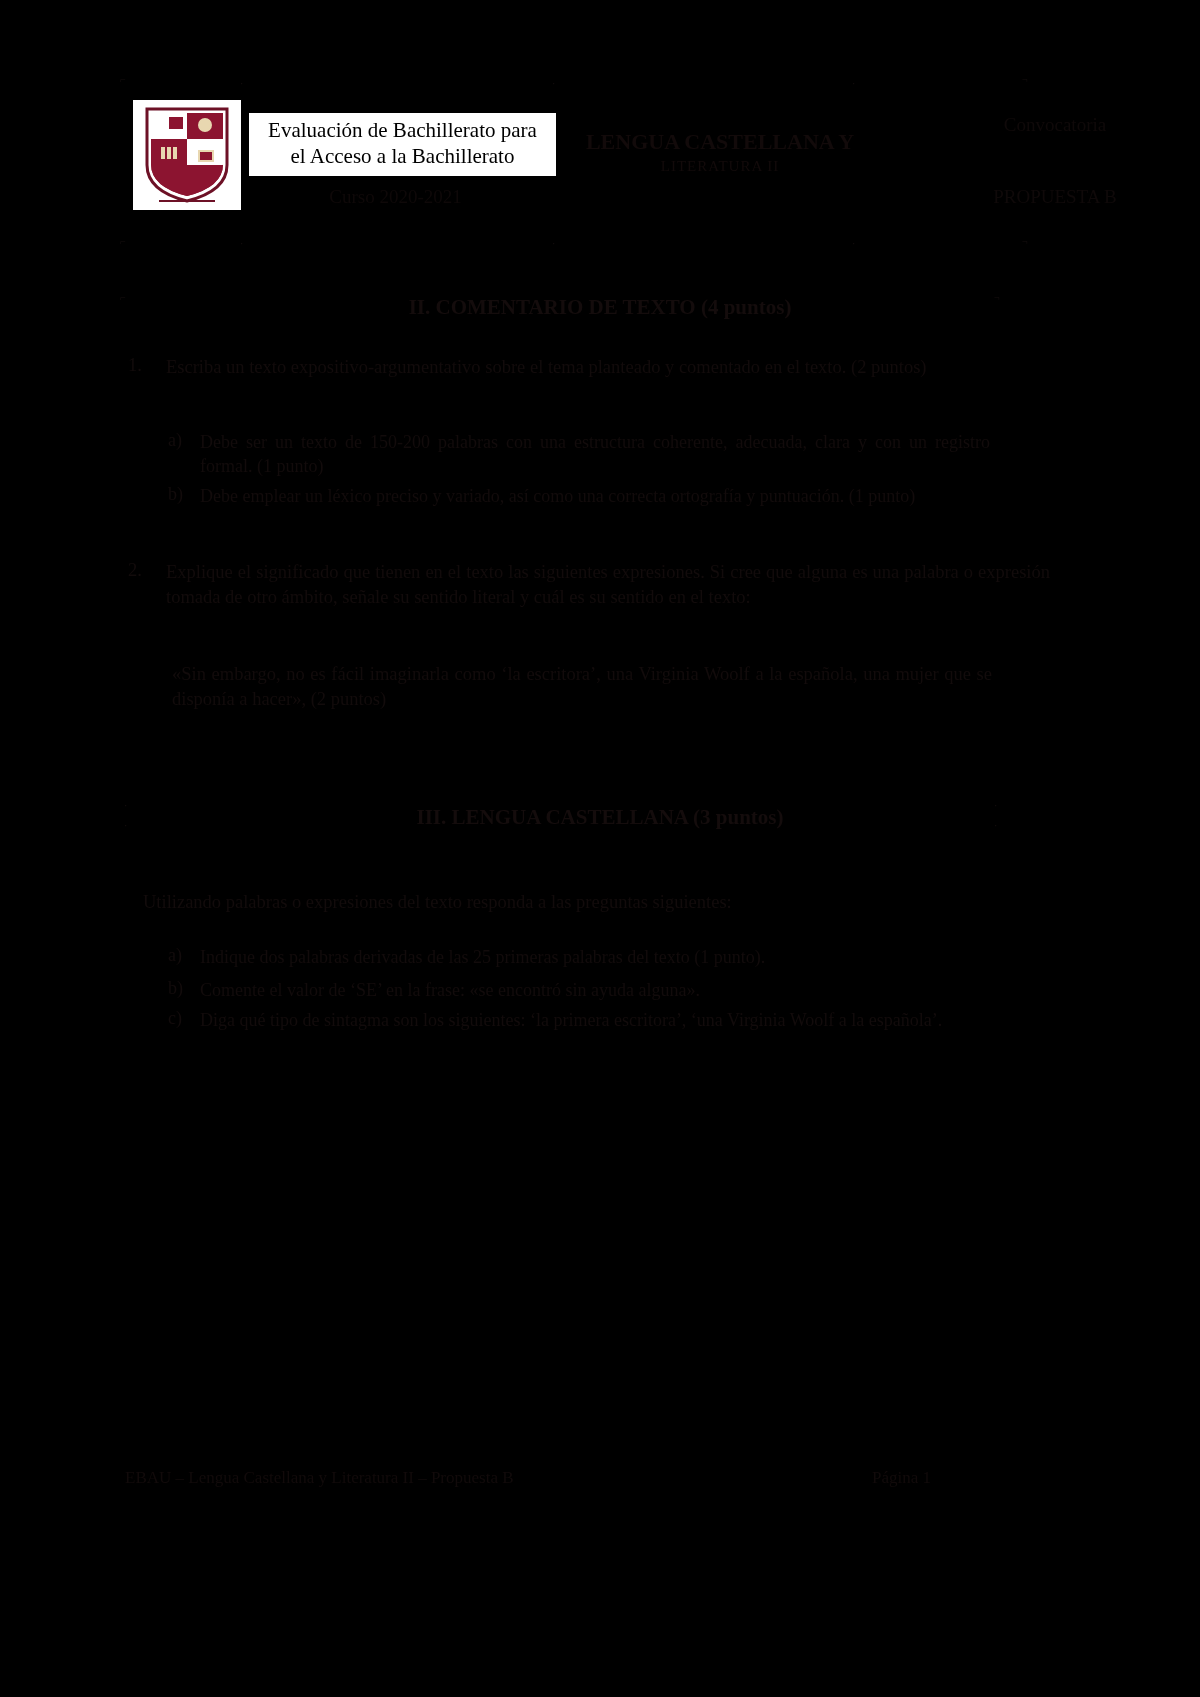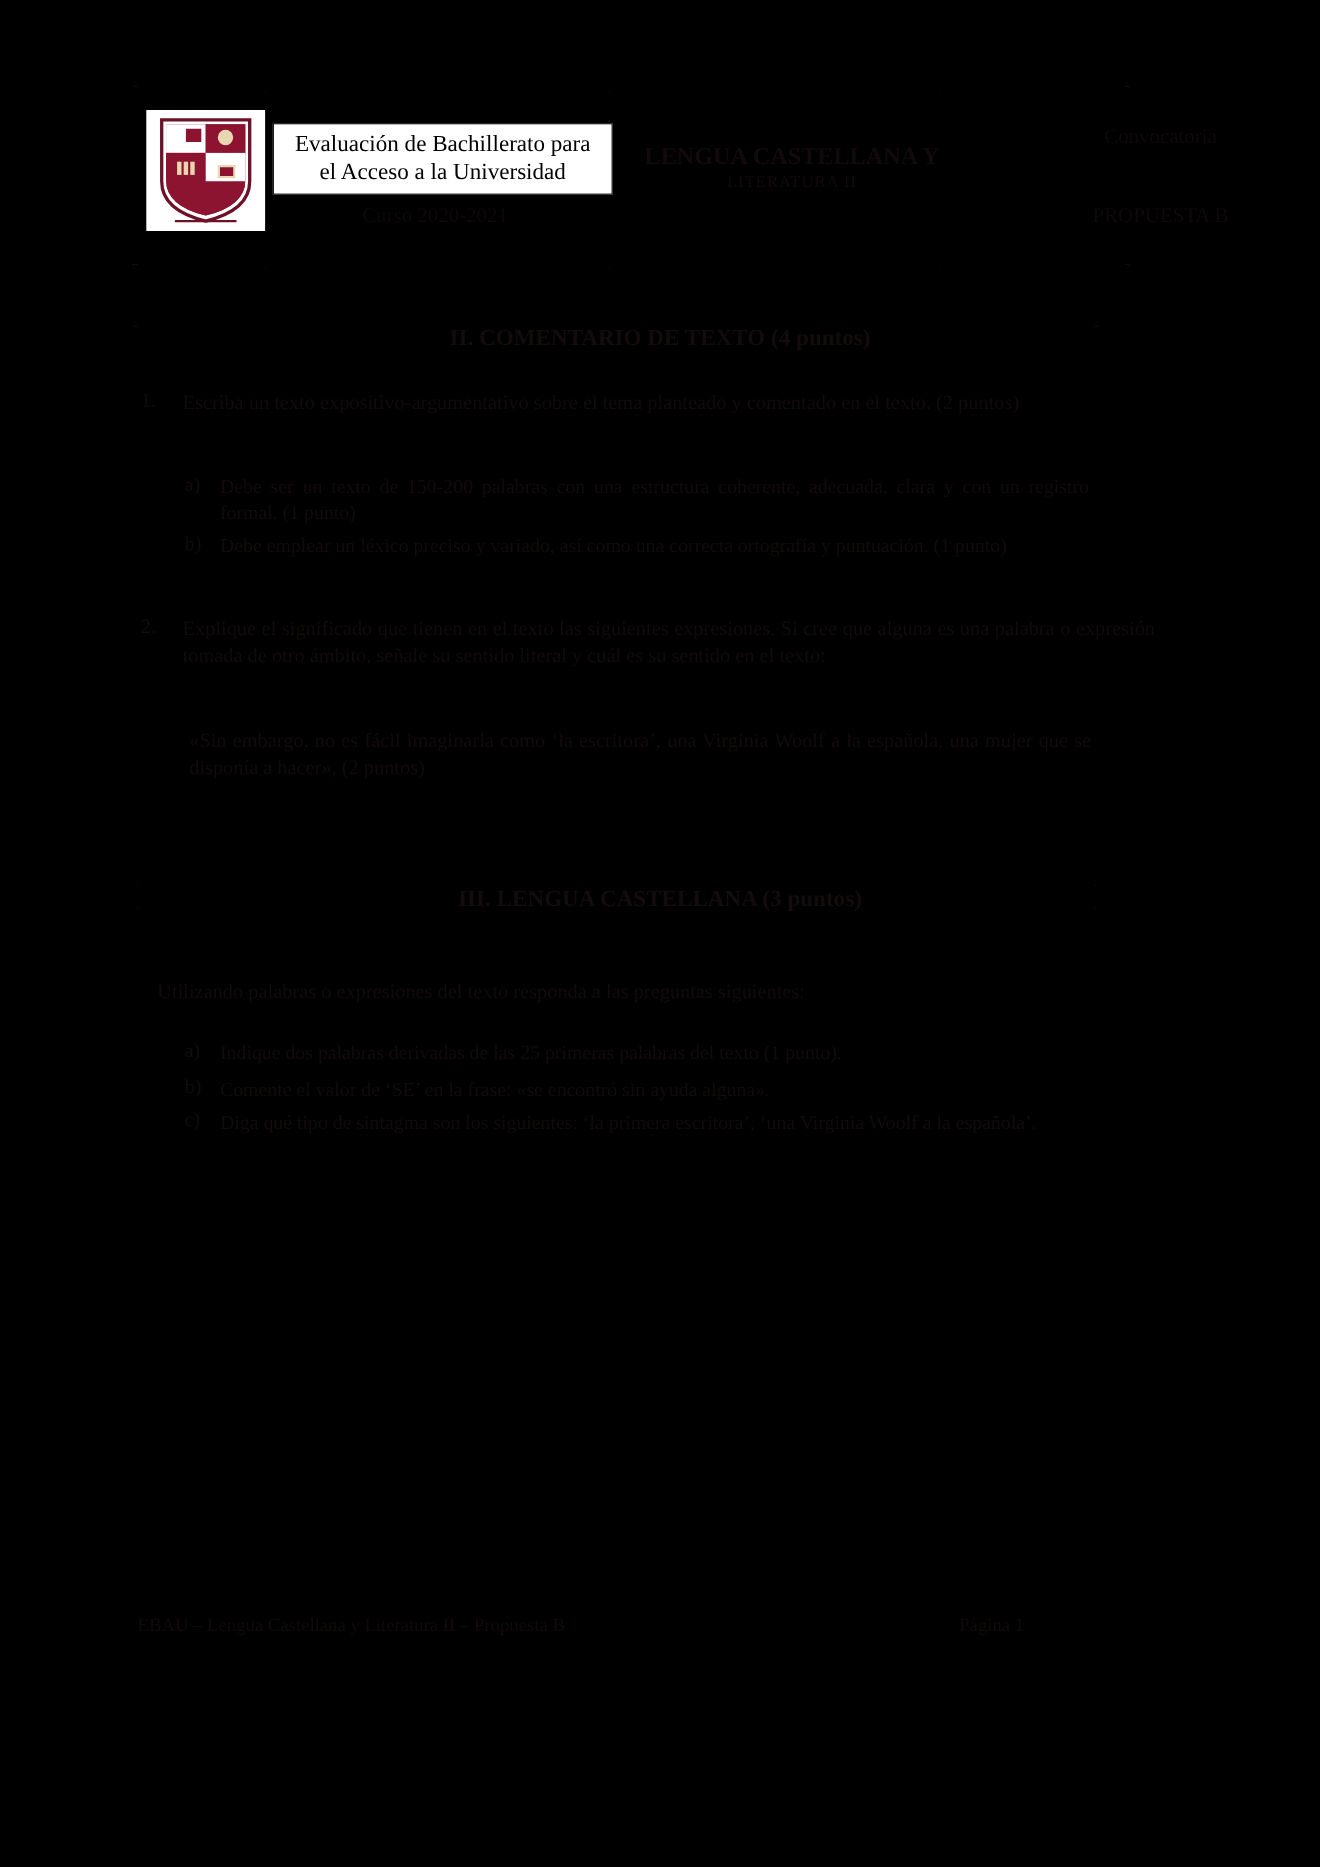--- a/index.html
+++ b/index.html
@@ -206,21 +206,21 @@
         <rect x="34" y="42" width="4" height="12" fill="#e8d7b0"></rect>
         <circle cx="66" cy="20" r="7" fill="#e8d7b0"></circle>
         <path d="M60 46 h14 v10 h-14 z" fill="#8c1430" stroke="#e8d7b0" stroke-width="2"></path>
         <path d="M30 12 h14 v12 h-14 z" fill="#8c1430"></path>
         <path d="M20 96 h56" stroke="#6d1126" stroke-width="2"></path>
       </svg>
     </div>
 
     <div class="header-title-box">
       <div>Evaluación de Bachillerato para</div>
-      <div>el Acceso a la Universidad</div>
+      <div>el Acceso a la Bachillerato</div>
     </div>
 
     <div class="header-subject">
       <span>LENGUA CASTELLANA Y</span>
       <span class="small">LITERATURA II</span>
     </div>
 
     <div class="header-course">Curso 2020-2021</div>
     <div class="header-right-top">Convocatoria</div>
     <div class="header-right-bottom">PROPUESTA B</div>

